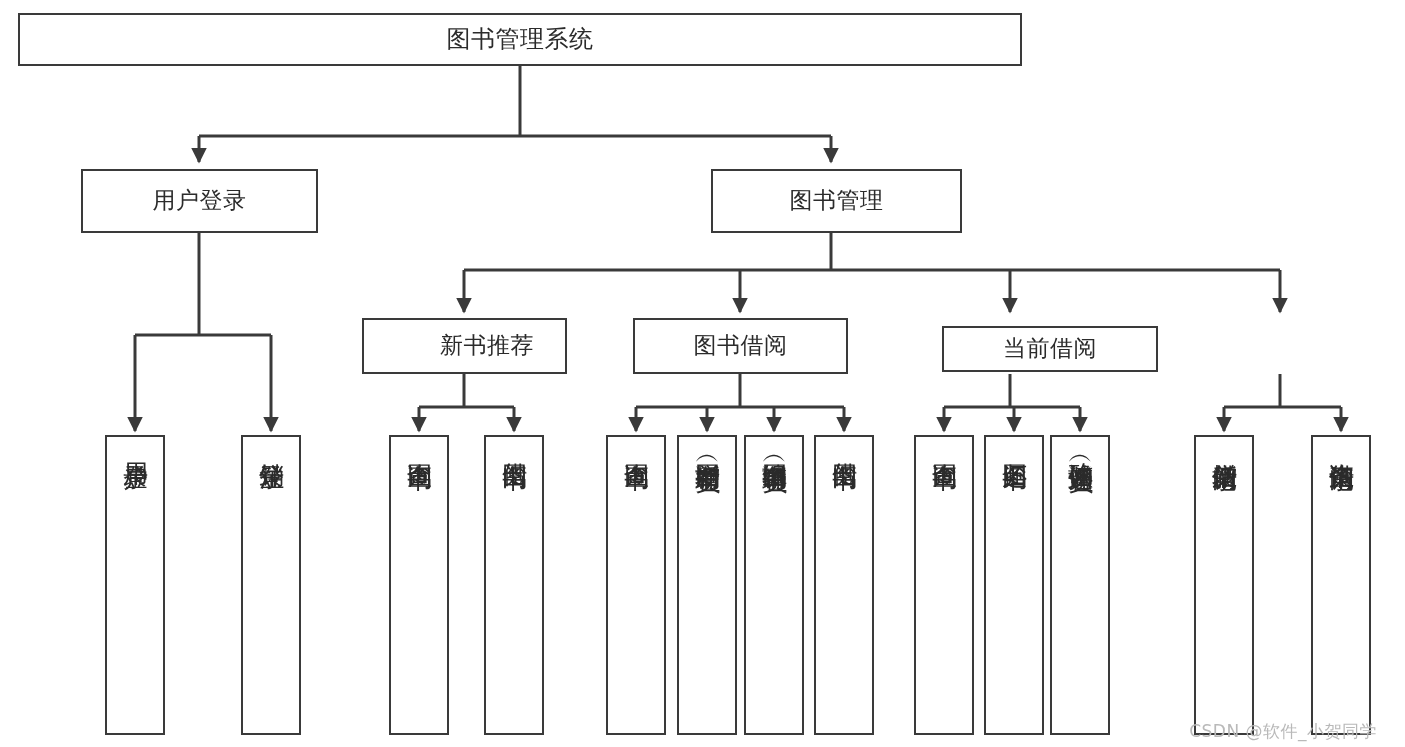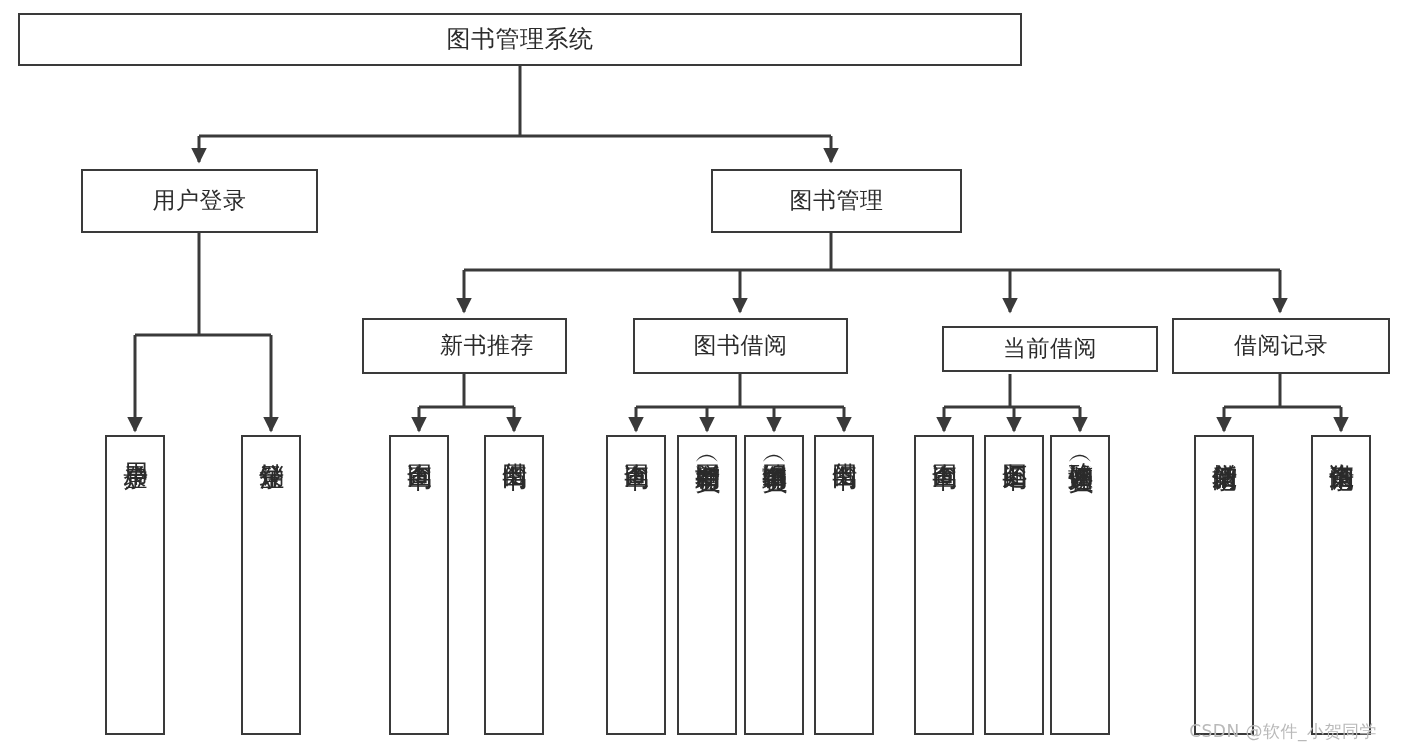--- a/index.html
+++ b/index.html
@@ -141,23 +141,20 @@
 
   <div class="node h" style="left:362px; top:318px; width:205px; height:56px;padding-left:45px;">
     <span class="lbl">新书推荐</span>
   </div>
   <div class="node h" style="left:633px; top:318px; width:215px; height:56px;">
     <span class="lbl">图书借阅</span>
   </div>
   <div class="node h" style="left:942px; top:318px; width:216px; height:46px;margin-top:8px;">
     <span class="lbl">当前借阅</span>
   </div>
-  <div class="node h" style="left:1172px; top:318px; width:218px; height:56px;">
-    <span class="lbl">借阅记录</span>
-  </div>
 
   <div class="node v" style="left:105px; top:435px; width:60px; height:300px;">
     <span class="lbl">用户登录</span>
   </div>
   <div class="node v" style="left:241px; top:435px; width:60px; height:300px;">
     <span class="lbl">注销登录</span>
   </div>
 
   <div class="node v" style="left:389px; top:435px; width:60px; height:300px;">
     <span class="lbl">查询图书</span>

